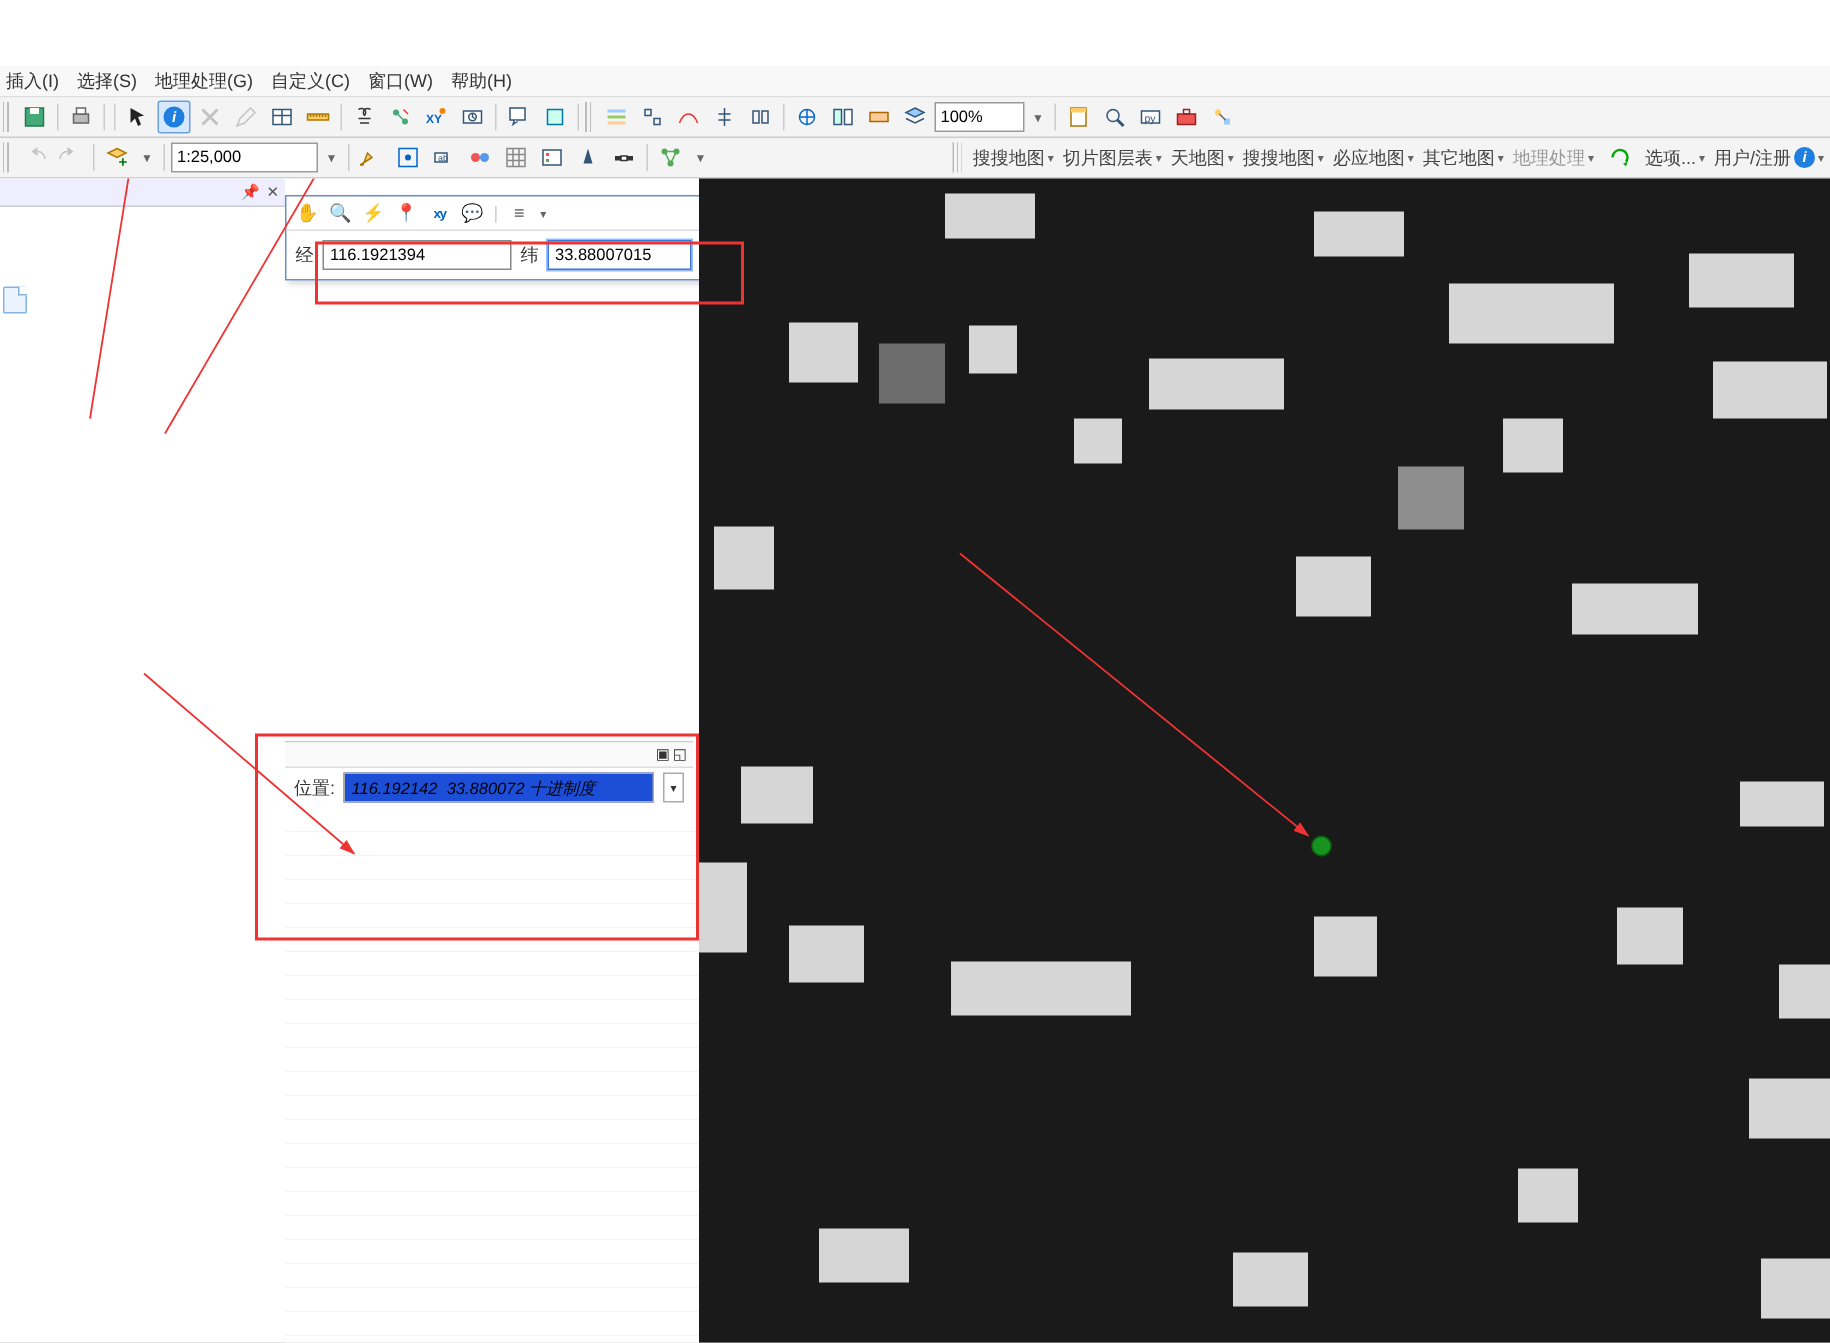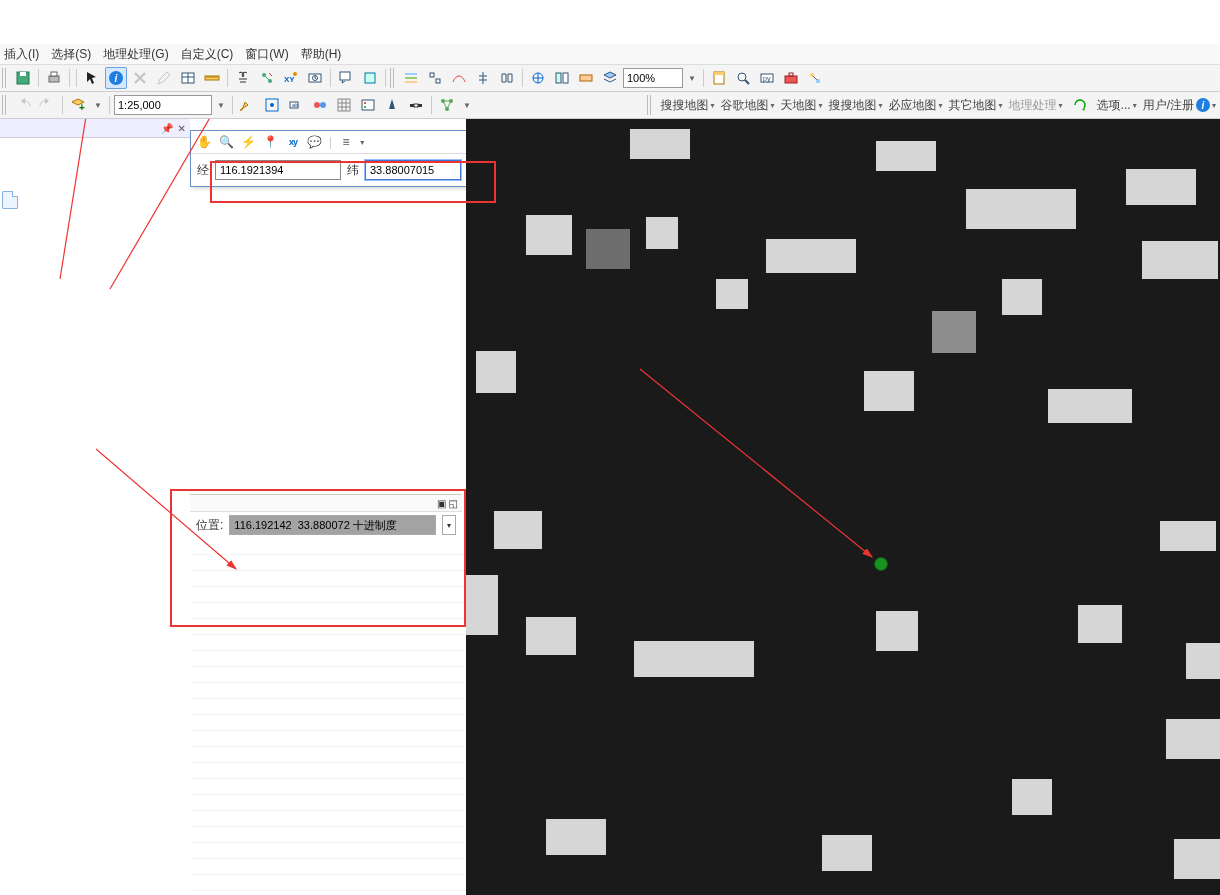--- a/index.html
+++ b/index.html
@@ -27,21 +27,21 @@
   .goxy-tools{height:22px;display:flex;align-items:center;gap:6px;padding:0 6px;border-bottom:1px solid #ddd;}
   .goxy-tools .ic{width:16px;height:16px;display:flex;align-items:center;justify-content:center;color:#555;}
   .goxy-row{display:flex;align-items:center;gap:6px;padding:6px;}
   .goxy-row label{font-size:12px;color:#333;}
   .goxy-row input{height:18px;border:1px solid #888;font-size:11px;padding:0 4px;}
   .red-box{position:absolute;border:2px solid #e33;pointer-events:none;}
   .arrow{position:absolute;pointer-events:none;}
   .info-box{position:absolute;left:0;top:375px;width:272px;border-top:1px solid #ccc;background:#fff;}
   .info-head{height:16px;display:flex;justify-content:flex-end;align-items:center;gap:2px;padding:0 4px;border-bottom:1px solid #ddd;background:#fafafa;font-size:10px;}
   .info-row{display:flex;align-items:center;padding:3px 6px;gap:6px;font-size:12px;}
-  .info-row input{flex:1;height:18px;border:1px solid #aaa;font-size:11px;padding:0 4px;background:#a3a3a3;}
+  .info-row input{flex:1;height:18px;border:1px solid #aaa;font-size:11px;padding:0 4px;background:#1d4ed8;font-style:italic;}
   .info-tbl{padding:2px 6px;font-size:12px;}
   .info-tbl th,.info-tbl td{text-align:left;padding:1px 8px 1px 0;font-weight:normal;}
   .map-pane{position:absolute;left:466px;top:0;right:0;height:849px;background:#1a1a1a;overflow:hidden;}
   .tile{position:absolute;background:#d6d6d6;}
   .tile.g1{background:#6d6d6d;}
   .tile.g2{background:#8d8d8d;}
   .green-dot{position:absolute;width:12px;height:12px;background:#18931f;border:1px solid #0b5a11;border-radius:50%;}
   .info-circle{width:14px;height:14px;border-radius:50%;background:#1e7fe0;color:#fff;display:inline-flex;align-items:center;justify-content:center;font-size:10px;font-style:italic;font-weight:bold;}
 </style>
 </head>
@@ -328,21 +328,21 @@
       <span class="tri">▼</span>
     </span>
 
   <div class="right-tools">
     <span class="tb-grip"></span>
     <span class="lnk">
         <span>搜搜地图</span>
         <span class="tri">▾</span>
       </span>
     <span class="lnk">
-        <span>谷歌地图</span>
+        <span>切片图层表</span>
         <span class="tri">▾</span>
       </span>
     <span class="lnk">
         <span>天地图</span>
         <span class="tri">▾</span>
       </span>
     <span class="lnk">
         <span>搜搜地图</span>
         <span class="tri">▾</span>
       </span>

